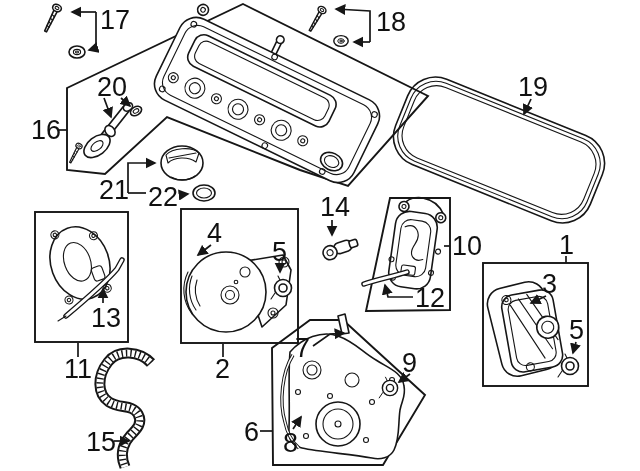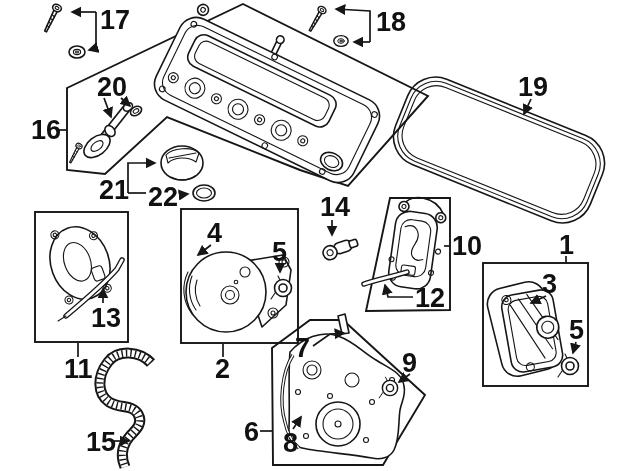--- a/index.html
+++ b/index.html
@@ -1,16 +1,16 @@
 <!DOCTYPE html>
 <html><head>
 <meta charset="utf-8">
 <style>
   html,body{margin:0;padding:0;background:#fff;}
-  #stage{position:relative;width:640px;height:471px;background:#fff;overflow:hidden;font-weight:bold;}
+  #stage{position:relative;width:640px;height:471px;background:#fff;overflow:hidden;}
   svg{display:block;}
   .ln{fill:none;stroke:#161616;stroke-width:1.6;stroke-linecap:round;stroke-linejoin:round;}
   .th{stroke-width:1.1;}
   .wf{fill:#ffffff;stroke:#161616;stroke-width:1.6;stroke-linejoin:round;}
   .box{fill:none;stroke:#161616;stroke-width:1.9;stroke-linejoin:miter;}
   .ldr{fill:none;stroke:#161616;stroke-width:1.7;stroke-linecap:butt;}
   .callout-text{font-family:"Liberation Sans","DejaVu Sans",sans-serif;font-size:27px;fill:#111;}
 </style>
 </head>
 <body>

